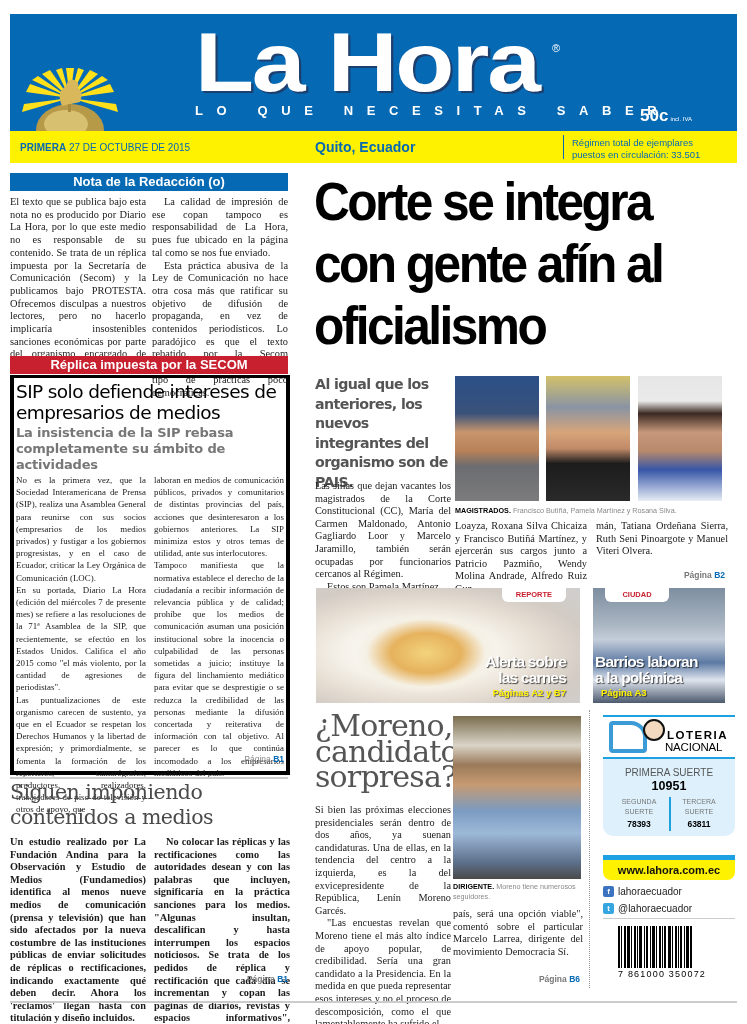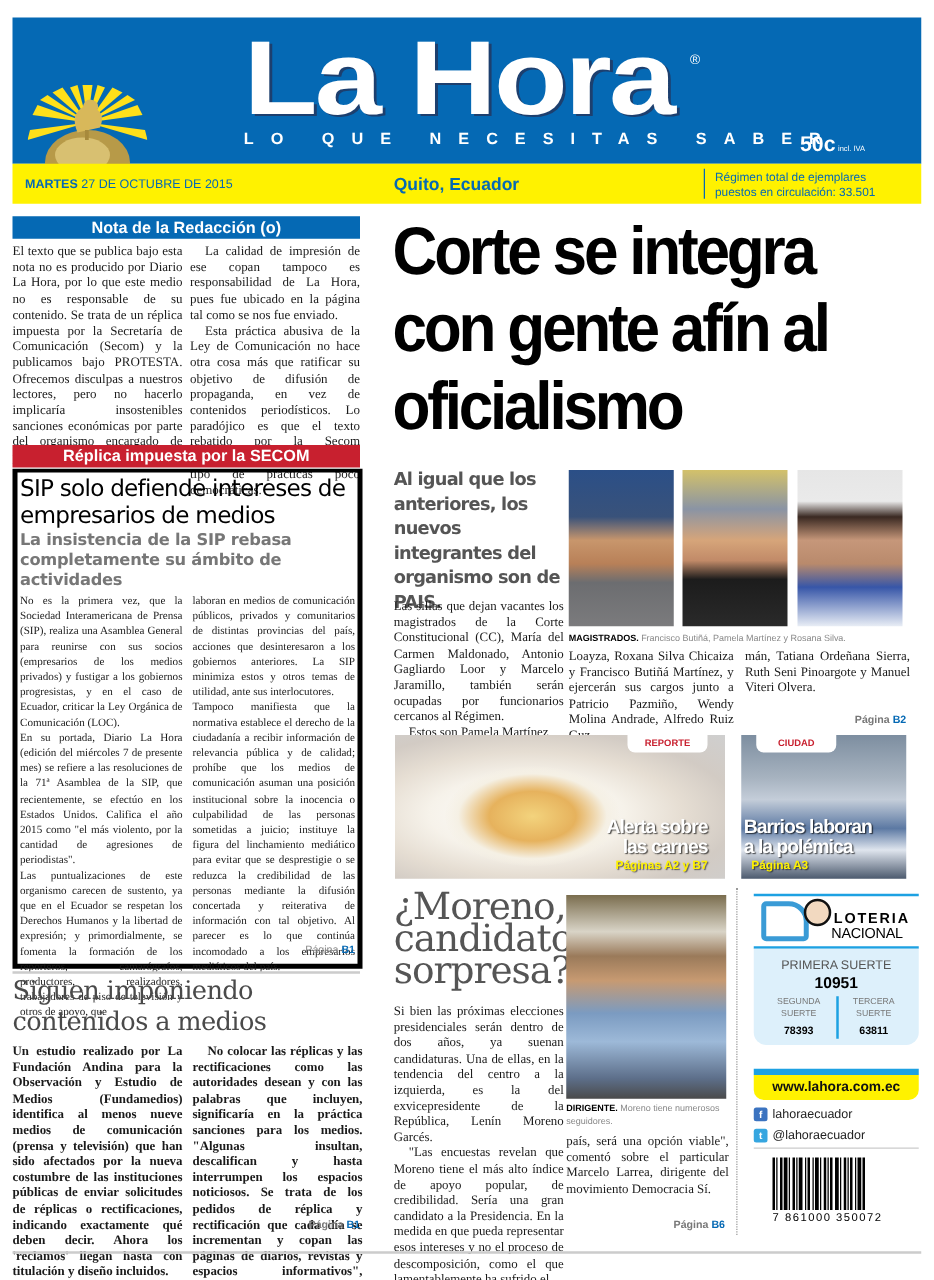--- a/index.html
+++ b/index.html
@@ -140,21 +140,21 @@
     <ellipse cx="44" cy="56" rx="22" ry="14" fill="#d8c071"></ellipse>
     <path d="M40 38 q-6 -14 4 -20 q2 -8 8 -6 q6 2 4 8 q6 4 2 14 z" fill="#d8b85a"></path>
     <rect x="46" y="36" width="3" height="8" fill="#a78a3c"></rect>
   </svg>
 </div>
 <div class="abs logo-title">La Hora</div>
 <div class="abs reg">®</div>
 <div class="abs tagline">LO QUE NECESITAS SABER</div>
 <div class="abs price"><span>50c</span><small>incl. IVA</small></div>
 <div class="abs sunbar"></div>
-<div class="abs date"><b>MARTES</b> <span>27 DE OCTUBRE DE 2015</span></div>
+<div class="abs date"><b>PRIMERA</b> <span>27 DE OCTUBRE DE 2015</span></div>
 <div class="abs city">Quito, Ecuador</div>
 <div class="abs circ-div"></div>
 <div class="abs circ">
   <div>Régimen total de ejemplares</div>
   <div>puestos en circulación: 33.501</div>
 </div>
 
 <div class="abs nota-head">Nota de la Redacción (o)</div>
 <div class="abs nota-c1 body-text">El texto que se publica bajo esta nota no es producido por Diario La Hora, por lo que este medio no es responsable de su contenido. Se trata de un réplica impuesta por la Secretaría de Comunicación (Secom) y la publicamos bajo PROTESTA. Ofrecemos disculpas a nuestros lectores, pero no hacerlo implicaría insostenibles sanciones económicas por parte del organismo encargado de penar y multar a la prensa.</div>
 <div class="abs nota-c2 body-text">

